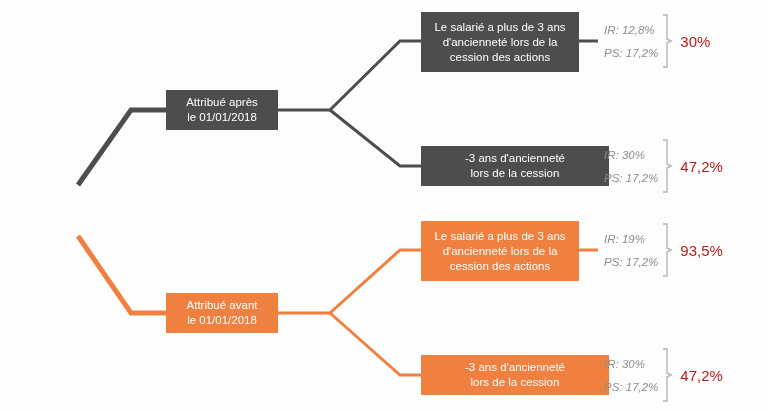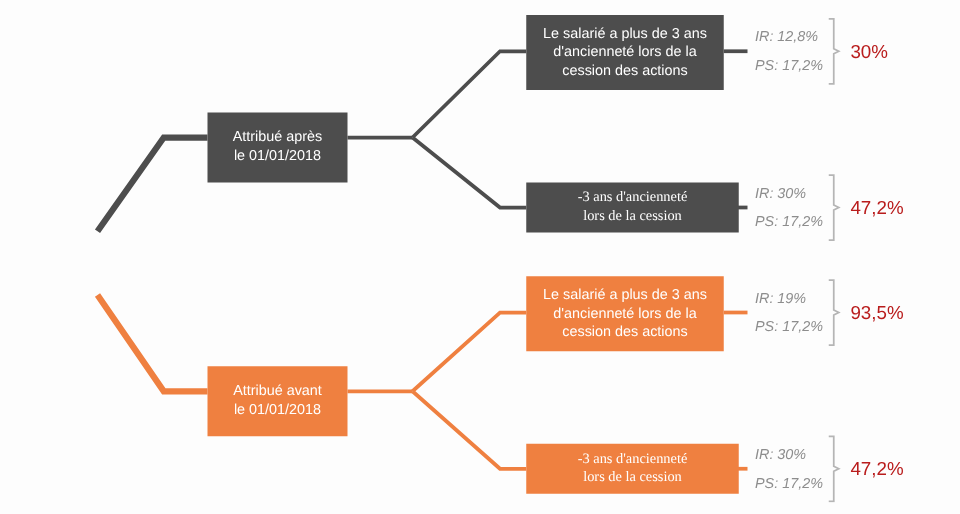--- a/index.html
+++ b/index.html
@@ -56,23 +56,23 @@
     box-sizing: border-box;
     color: #ffffff;
     font-size: 11.5px;
     line-height: 15px;
     padding: 4px 6px;
     z-index: 2;
   }
   .node-dark { background: #4d4d4d; }
   .node-orange { background: #ef8040; }
 
-  .lvl1 { width: 112px; height: 56px; }
+  .lvl1 { width: 112px; height: 40px; }
   .lvl2-3line { width: 158px; height: 60px; }
-  .lvl2-2line { width: 170px; height: 40px; font-family: Liberation Serif, serif; }
+  .lvl2-2line { width: 188px; height: 40px; }
 
   
   .rate-group {
     position: absolute;
     display: flex;
     align-items: center;
     z-index: 2;
   }
   .rate-lines {
     display: flex;

